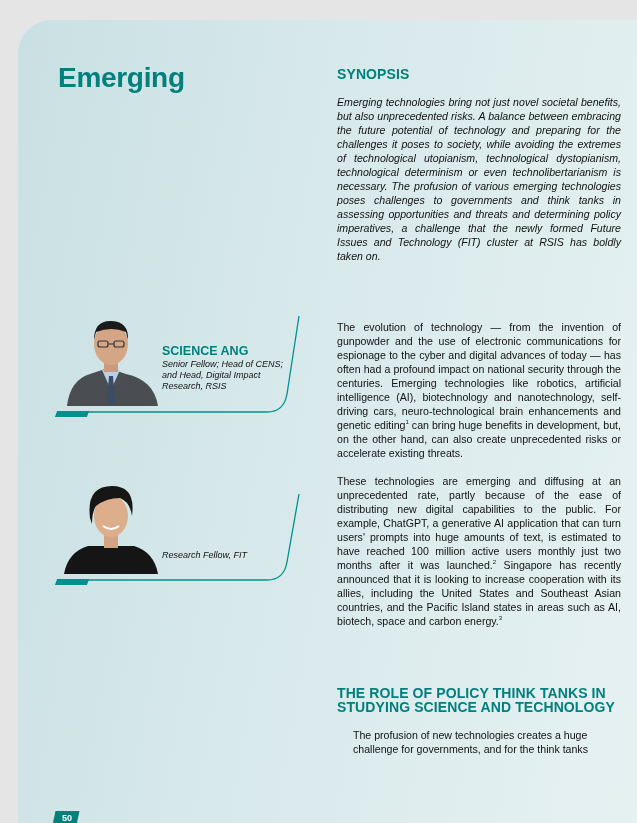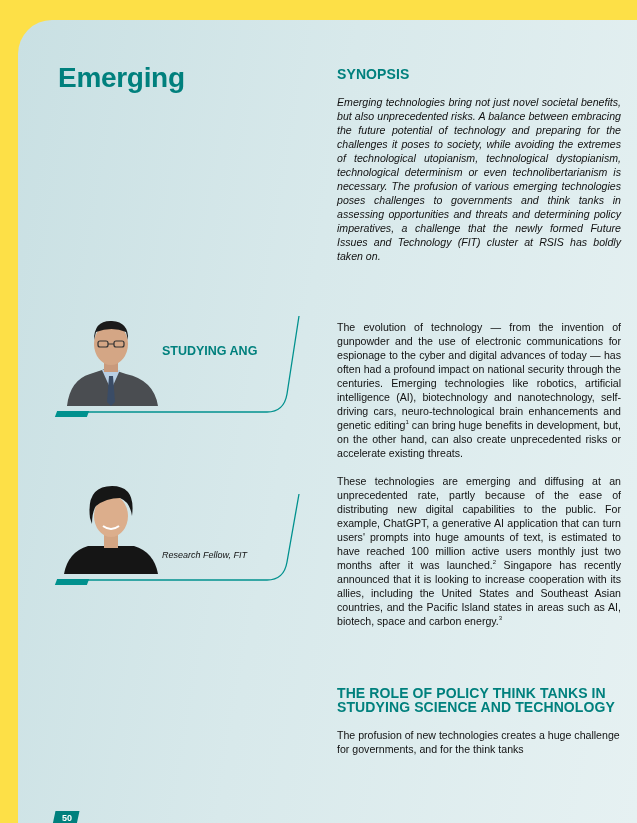--- a/index.html
+++ b/index.html
@@ -1,17 +1,17 @@
 <!DOCTYPE html>
 <html><head>
 <meta charset="utf-8">
 <style>
   html, body { margin:0; padding:0; }
   body { width:637px; height:823px; overflow:hidden; background:#007a78; font-family:"Liberation Sans", sans-serif; }
-  .page { position:relative; width:637px; height:823px; background:#fde047; }
+  .page { position:relative; width:637px; height:823px; background:#e5e5e5; }
   .sheet {
     position:absolute; left:18px; top:20px; width:619px; height:803px;
     border-top-left-radius:34px;
     background: linear-gradient(100deg, #c9e0e3 0%, #d8e9eb 45%, #e6f1f2 100%);
   }
   .title {
     position:absolute; left:58px; top:62px; width:260px;
     color:#00807d; font-weight:bold; font-size:28px; line-height:31px; letter-spacing:-0.3px;
   }
   .col { position:absolute; left:337px; width:284px; color:#111; }
@@ -50,21 +50,22 @@
         <path d="M40 56 L49 76 L58 56 Z" fill="#b9cfe4"></path>
         <path d="M47 62 L51 62 L53 88 L49 92 L45 88 Z" fill="#3a4c66"></path>
         <rect x="42" y="44" width="14" height="14" fill="#c99a7c"></rect>
         <ellipse cx="49" cy="30" rx="17" ry="21" fill="#d4a685"></ellipse>
         <path d="M32 26 Q32 6 50 7 Q67 8 66 26 L64 18 Q50 12 34 18 Z" fill="#1b1b1b"></path>
         <rect x="36" y="27" width="10" height="6" rx="2" fill="none" stroke="#333" stroke-width="1.2"></rect>
         <rect x="52" y="27" width="10" height="6" rx="2" fill="none" stroke="#333" stroke-width="1.2"></rect>
         <line x1="46" y1="30" x2="52" y2="30" stroke="#333" stroke-width="1"></line>
       </svg>
     </div>
-    <div class="author-name" style="top:31px;">STUDYING ANG</div>
+    <div class="author-name" style="top:31px;">SCIENCE ANG</div>
+    <div class="author-role" style="top:45px;">Senior Fellow; Head of CENS; and Head, Digital Impact Research, RSIS</div>
   </div>
   <div class="tab-accent" style="top:411px;"></div>
 
   <div class="author" style="top:478px;">
     <svg class="swoosh" width="240" height="104" viewBox="0 0 240 104">
       <path d="M0 102 L205 102 Q222 102 225 84 L237 16" fill="none" stroke="#00918e" stroke-width="1.3"></path>
     </svg>
     <div class="photo" style="bottom:4px;">
       <svg width="98" height="92" viewBox="0 0 98 92">
         <path d="M2 92 Q6 70 26 64 L72 64 Q92 70 96 92 Z" fill="#151515"></path>
@@ -87,20 +88,20 @@
     <p class="body-text" style="margin:14px 0 0 0;">
       <span>The evolution of technology — from the invention of gunpowder and the use of electronic communications for espionage to the cyber and digital advances of today — has often had a profound impact on national security through the centuries. Emerging technologies like robotics, artificial intelligence (AI), biotechnology and nanotechnology, self-driving cars, neuro-technological brain enhancements and genetic editing</span><sup>1</sup><span> can bring huge benefits in development, but, on the other hand, can also create unprecedented risks or accelerate existing threats.</span>
     </p>
     <p class="body-text" style="margin:14px 0 0 0;">
       <span>These technologies are emerging and diffusing at an unprecedented rate, partly because of the ease of distributing new digital capabilities to the public. For example, ChatGPT, a generative AI application that can turn users' prompts into huge amounts of text, is estimated to have reached 100 million active users monthly just two months after it was launched.</span><sup>2</sup><span> Singapore has recently announced that it is looking to increase cooperation with its allies, including the United States and Southeast Asian countries, and the Pacific Island states in areas such as AI, biotech, space and carbon energy.</span><sup>3</sup>
     </p>
   </div>
 
   <div class="col" style="top:686px;">
     <div class="heading">THE ROLE OF POLICY THINK TANKS IN STUDYING SCIENCE AND TECHNOLOGY</div>
-    <p class="body-text" style="margin:14px 0 0 0; text-align:left;">The profusion of new technologies creates a huge challenge for governments, and for the think tanks</p>
+    <p class="body-text" style="margin:14px 0 0 16px; text-align:left;">The profusion of new technologies creates a huge challenge for governments, and for the think tanks</p>
   </div>
 
   <div class="footer">
     <div class="page-num"><span>50</span></div>
     <div class="footer-label">RSIS 2023</div>
   </div>
 </div>
 
 </body></html>

